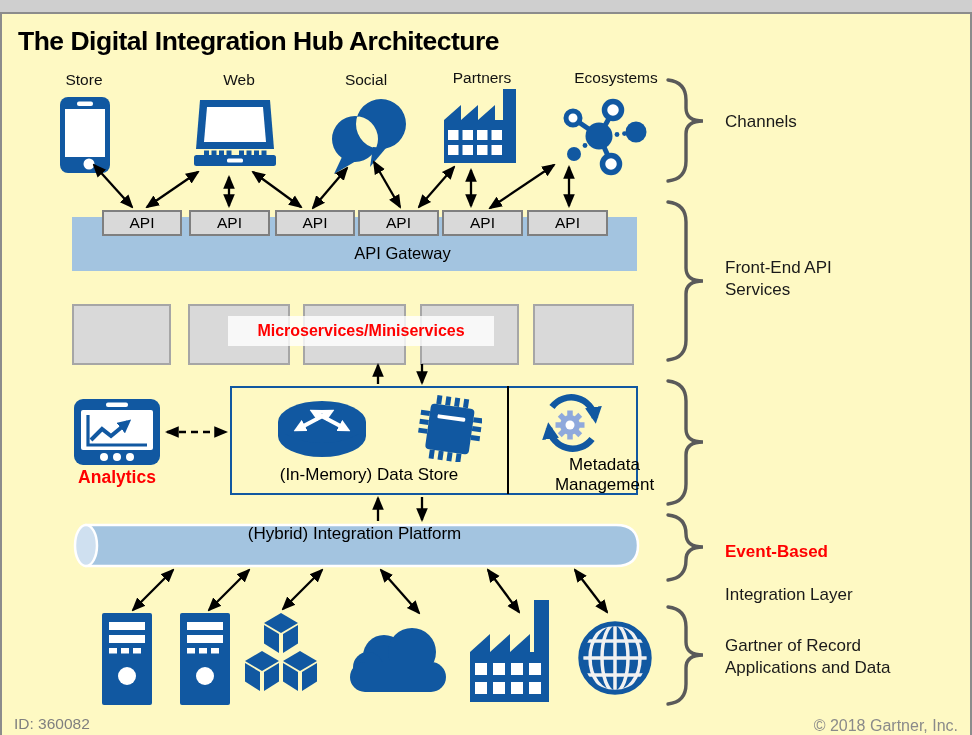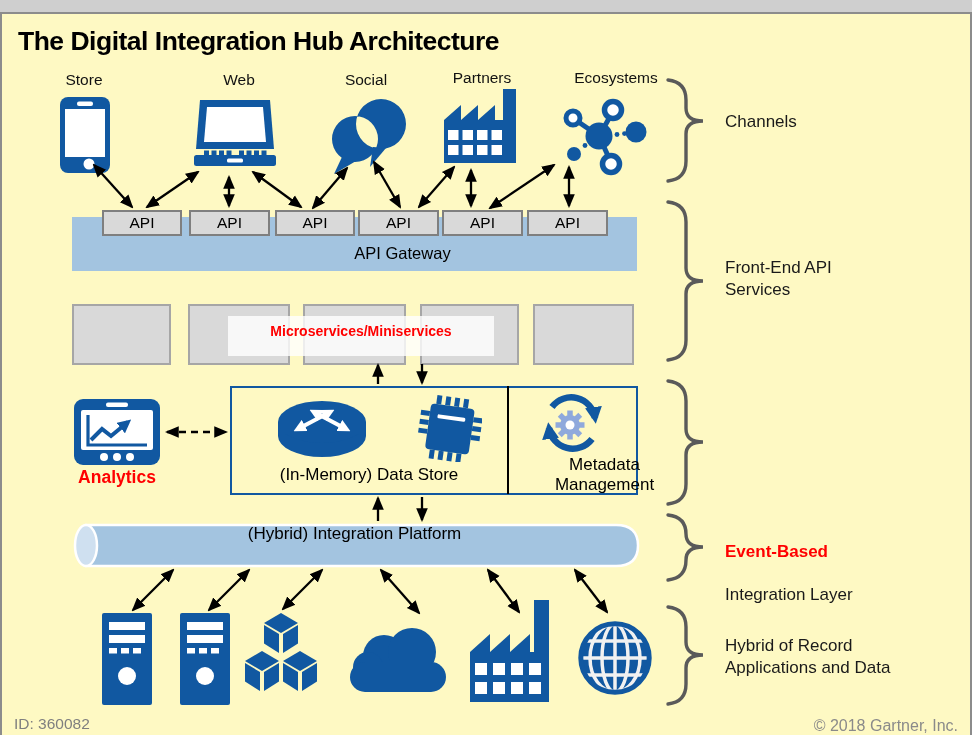--- a/index.html
+++ b/index.html
@@ -6,22 +6,22 @@
   .frame{position:relative;width:972px;height:735px;background:#fef9c3;border:2px solid #8c8c8c;
          box-sizing:border-box;overflow:hidden;margin:12px auto;}
   .abs{position:absolute;}
   .title{left:16px;top:12px;font-size:26.5px;font-weight:700;color:#000;letter-spacing:-0.5px;}
   .chan-label{top:57px;height:20px;font-size:15.5px;color:#111;text-align:center;}
   .api-box{top:196px;height:22px;background:#d9d9d9;border:2px solid #7f7f7f;
            display:flex;align-items:center;justify-content:center;font-size:15.5px;color:#000;z-index:2;}
   .gw-bar{left:70px;top:203px;width:565px;height:54px;background:#a3c4e0;z-index:1;}
   .gw-label{left:70px;top:230px;width:661px;text-align:center;font-size:16.5px;color:#000;z-index:2;}
   .ms-box{top:290px;height:57px;background:#d9d9d9;border:2px solid #a6a6a6;z-index:1;}
-  .ms-label{left:226px;top:302px;width:266px;height:40px;line-height:30px;background:rgba(255,255,255,.8);
-            color:#ff0000;font-weight:700;font-size:14px;text-align:center;z-index:3;}
+  .ms-label{left:226px;top:302px;width:266px;height:30px;line-height:30px;background:rgba(255,255,255,.8);
+            color:#ff0000;font-weight:700;font-size:16px;text-align:center;z-index:3;}
   .ds-box{left:228px;top:372px;width:404px;height:105px;border:2.5px solid #1158a1;z-index:1;}
   .ds-divider{left:505px;top:372px;width:2px;height:108px;background:#000;z-index:2;}
   .ds-label{left:240px;top:451px;width:254px;text-align:center;font-size:17px;color:#000;z-index:3;}
   .md-label{left:508px;top:441px;width:125px;text-align:center;font-size:17px;line-height:20px;
             color:#000;white-space:pre-line;z-index:3;padding-left:32px;}
   .an-label{left:60px;top:453px;width:110px;text-align:center;color:#ff0000;font-weight:700;font-size:17.5px;z-index:3;}
   .pipe-label{left:70px;top:510px;width:565px;text-align:center;font-size:17px;color:#000;z-index:3;}
   .rlabel{left:723px;font-size:17px;line-height:21.5px;color:#1a1a1a;white-space:pre-line;z-index:3;}
   .red-bold{color:#ff0000;font-weight:700;}
   .footer-id{left:12px;top:701px;font-size:15.5px;color:#7f7f7f;z-index:3;}
@@ -275,21 +275,21 @@
     <circle cx="39" cy="39" r="34.2" stroke="#1158a1" stroke-width="5" fill="none"></circle>
   </svg>
 
   <div class="abs rlabel" style="top:97px;">Channels</div>
   <div class="abs rlabel" style="top:243px;">Front-End API
 Services</div>
   <div class="abs rlabel" style="top:505px;">
     <div class="red-bold">Event-Based</div>
     <div>Integration Layer</div>
   </div>
-  <div class="abs rlabel" style="top:621px;">Hybrid of Record
+  <div class="abs rlabel" style="top:621px;">Gartner of Record
 Applications and Data</div>
 
   <div class="abs footer-id">ID: 360082</div>
   <div class="abs footer-copy">© 2018 Gartner, Inc.</div>
   <div class="abs blackbar"></div>
 
   <svg class="overlay" width="972" height="735" viewBox="0 0 972 735">
     <defs>
       <marker id="arw" viewBox="0 0 10 10" refX="8.5" refY="5" markerWidth="6" markerHeight="6" orient="auto-start-reverse">
         <path d="M0,0.8 L10,5 L0,9.2 Z" fill="#000"></path>

